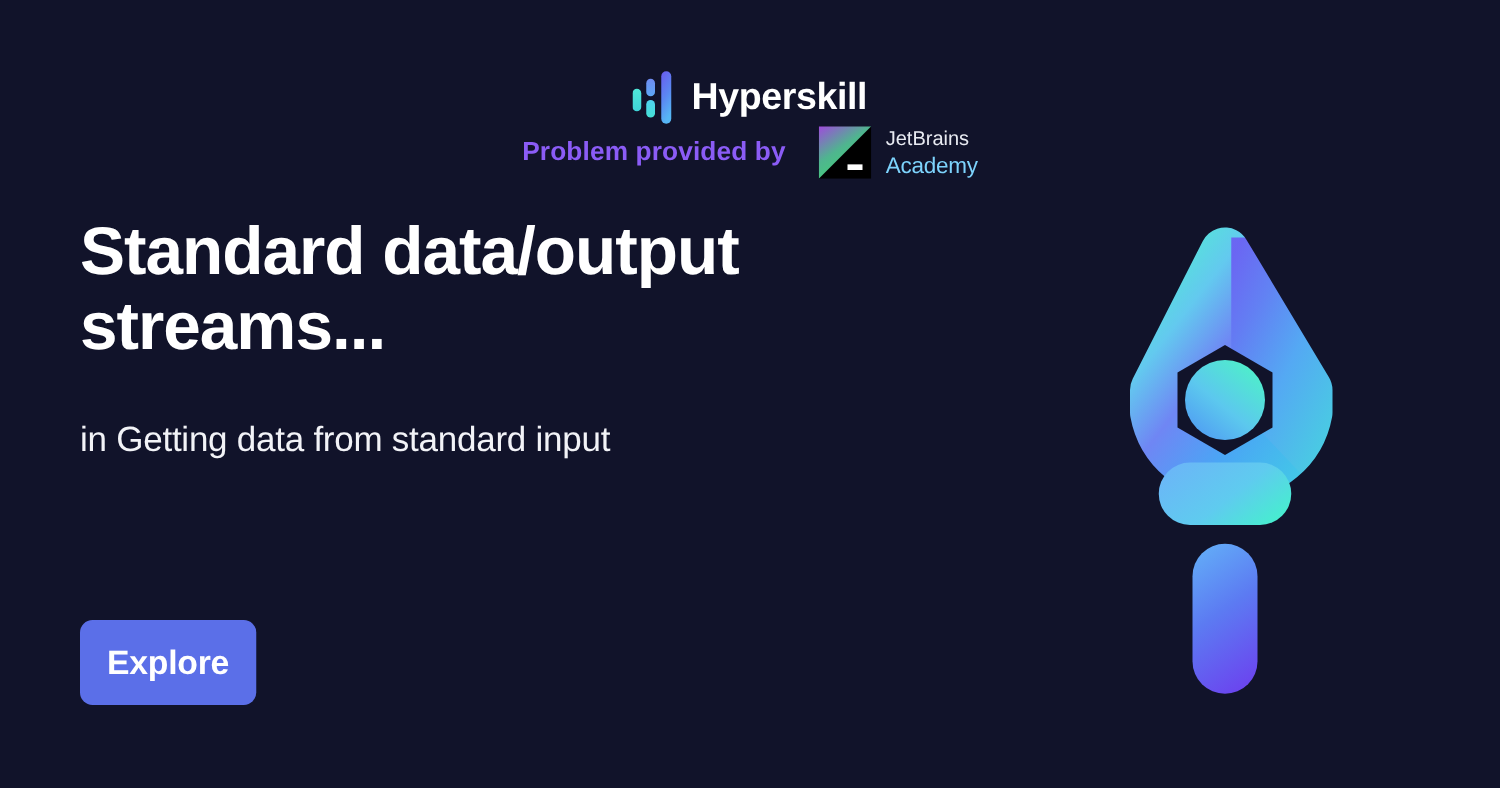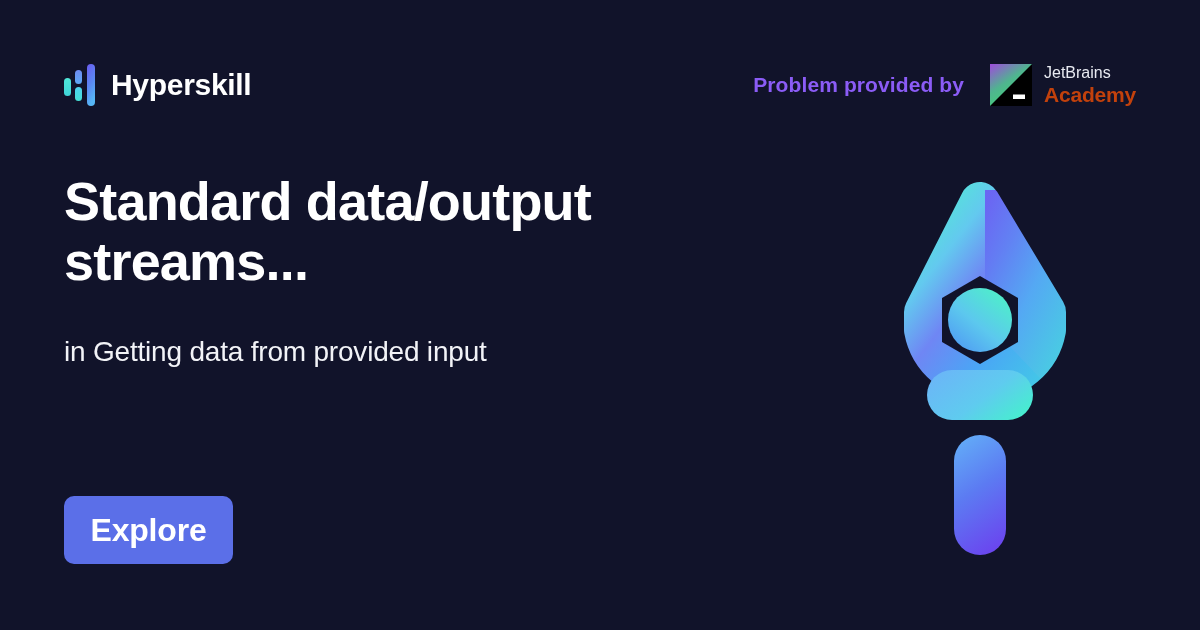--- a/index.html
+++ b/index.html
@@ -27,20 +27,21 @@
   
   .header {
     position: absolute;
     top: 55px;
     left: 64px;
     right: 64px;
     height: 60px;
     display: flex;
     align-items: center;
     justify-content: space-between;
+    flex-direction: column;
   }
 
   .brand {
     display: flex;
     align-items: center;
     gap: 15px;
   }
 
   .brand-mark {
     display: block;
@@ -92,23 +93,23 @@
 
   .jb-top {
     color: #e8eaf1;
     font-size: 16px;
     font-weight: normal;
     letter-spacing: 0px;
     margin-bottom: 3px;
   }
 
   .jb-bottom {
-    color: #c2410c;
-    font-size: 21px;
-    font-weight: bold;
+    color: #7dd3fc;
+    font-size: 18px;
+    font-weight: normal;
     letter-spacing: -0.2px;
   }
 
   
   .title {
     position: absolute;
     left: 64px;
     top: 172px;
     width: 700px;
     color: #ffffff;
@@ -129,28 +130,28 @@
     font-weight: normal;
     letter-spacing: -0.2px;
     margin: 0;
   }
 
   
   .explore-btn {
     position: absolute;
     left: 64px;
     top: 496px;
-    width: 169px;
+    width: 141px;
     height: 68px;
     background: #5b6fe8;
     border: none;
     border-radius: 10px;
     color: #ffffff;
     font-family: "Liberation Sans", sans-serif;
-    font-size: 32px;
+    font-size: 27px;
     font-weight: bold;
     letter-spacing: -0.2px;
     cursor: pointer;
     padding: 0;
   }
 
   
   .illustration {
     position: absolute;
     left: 900px;
@@ -217,21 +218,21 @@
         <span class="jb-words">
           <span class="jb-top">JetBrains</span>
           <span class="jb-bottom">Academy</span>
         </span>
       </div>
     </div>
   </div>
 
   <h1 class="title">Standard data/output streams...</h1>
 
-  <p class="subtitle">in Getting data from provided input</p>
+  <p class="subtitle">in Getting data from standard input</p>
 
   <button class="explore-btn">Explore</button>
 
   <span class="illustration">
     <svg viewBox="0 0 170 380" xmlns="http://www.w3.org/2000/svg" width="170" height="380">
       <defs>
         <linearGradient id="nibGrad" x1="0.12" y1="0.08" x2="0.85" y2="0.95">
           <stop offset="0%" stop-color="#4ff0cf"></stop>
           <stop offset="22%" stop-color="#63c9ef"></stop>
           <stop offset="40%" stop-color="#6f86f4"></stop>

